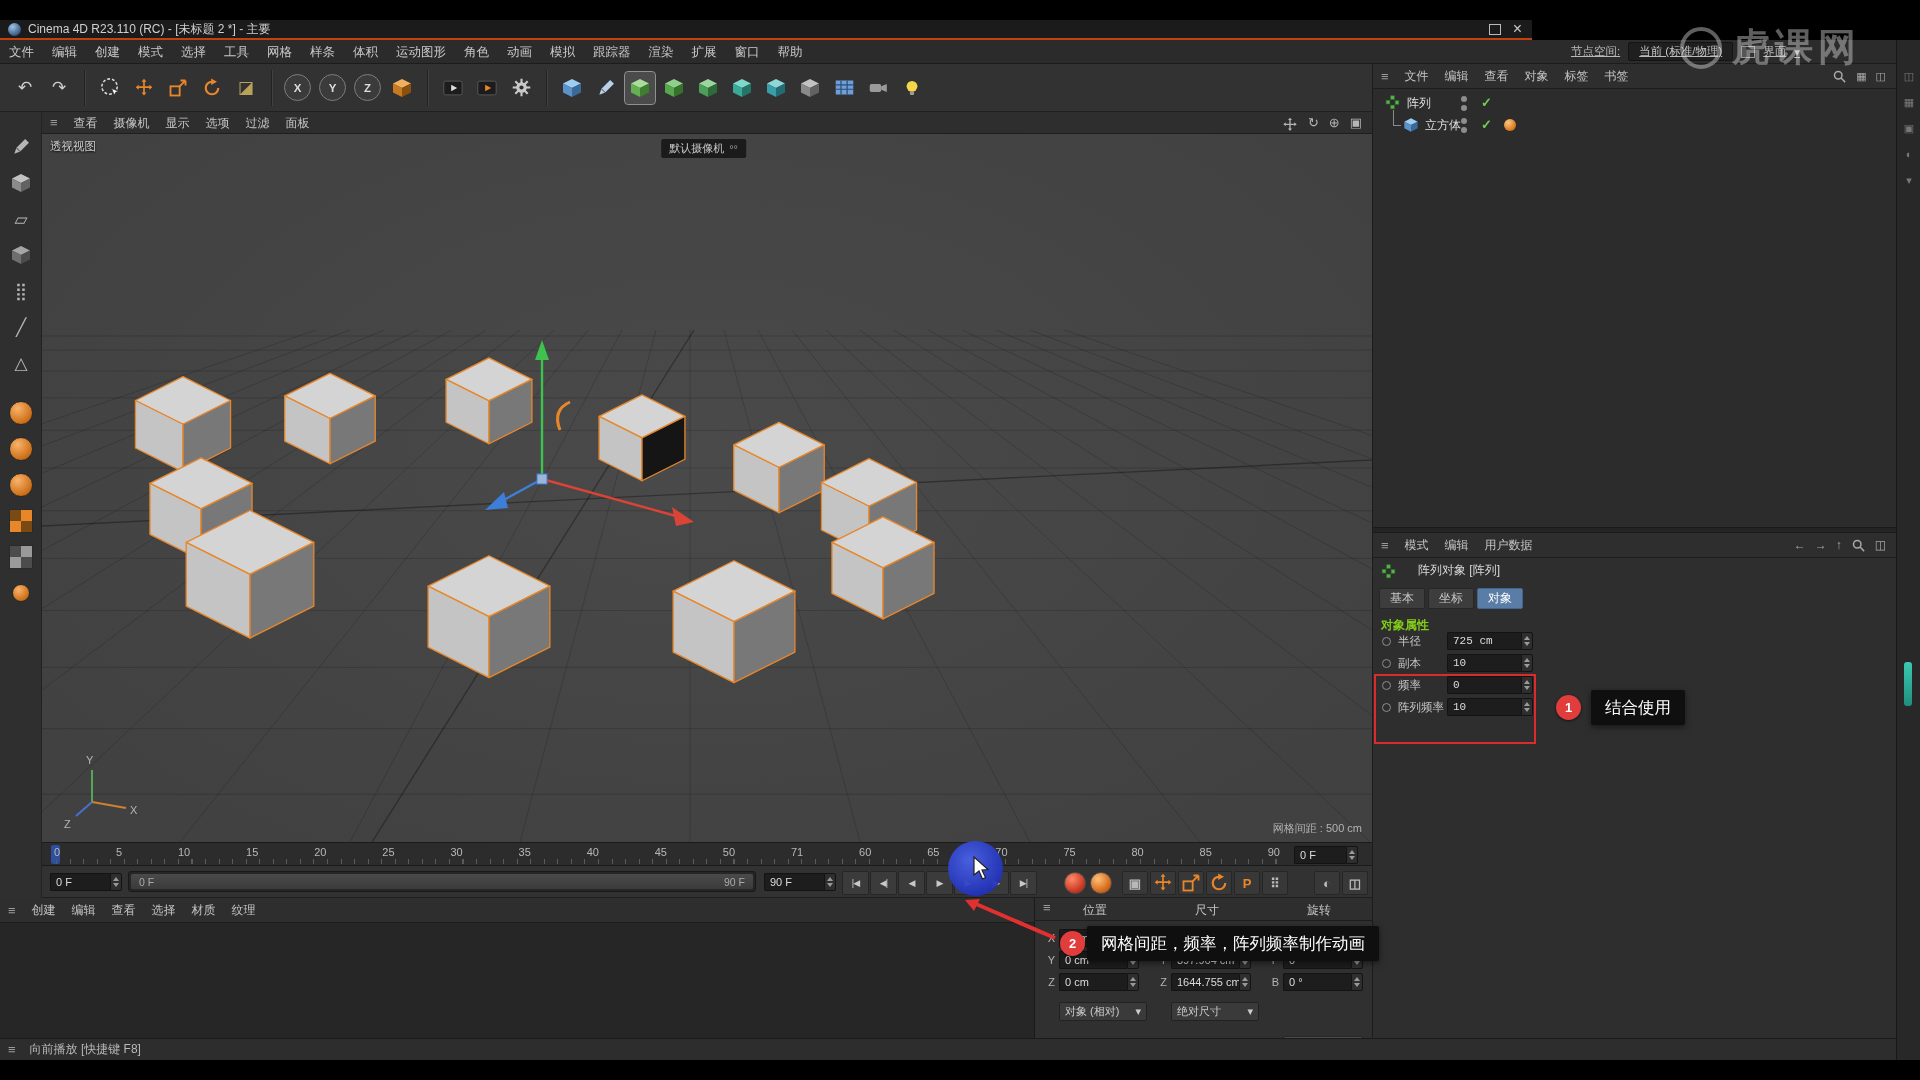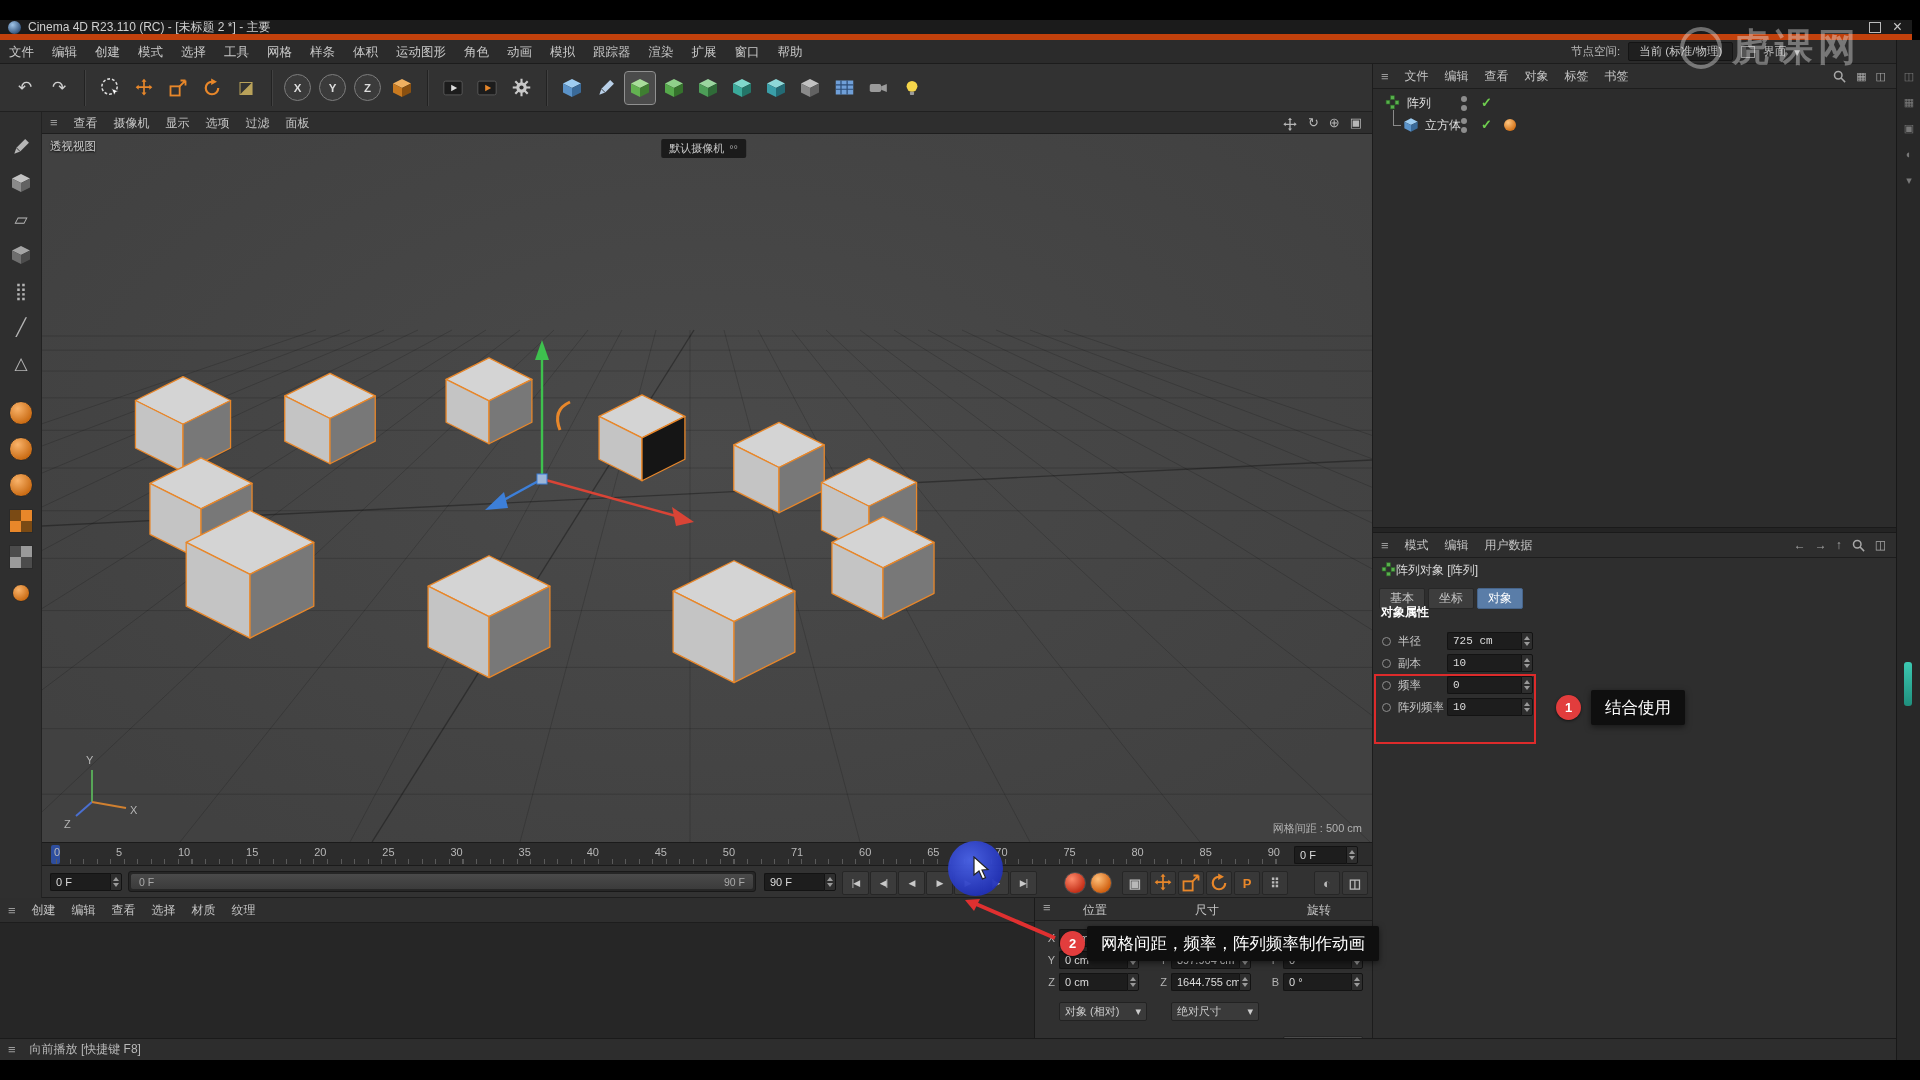--- a/index.html
+++ b/index.html
@@ -1,26 +1,26 @@
 <!DOCTYPE html>
 <html><head>
 <meta charset="utf-8">
 <style>
   html,body{margin:0;padding:0;background:#000;}
   #app{position:relative;width:1920px;height:1080px;background:#000;font-family:"Liberation Sans",sans-serif;overflow:hidden;-webkit-font-smoothing:antialiased;}
   .abs{position:absolute;}
   
-  #titlebar{left:0;top:20px;width:1912px;height:20px;background:#1b1b1b;display:flex;align-items:center;justify-content:space-between;border-bottom:6px solid #c2410c;box-sizing:border-box;text-align:center;}
+  #titlebar{left:0;top:20px;width:1532px;height:20px;background:#1b1b1b;display:flex;align-items:center;justify-content:space-between;border-bottom:2px solid #c2410c;box-sizing:border-box;text-align:center;}
   #titlebar .tl{display:flex;align-items:center;gap:7px;padding-left:8px;font-size:12px;color:#d0d0d0;}
   .applogo{width:13px;height:13px;border-radius:50%;background:radial-gradient(circle at 35% 30%,#9fc4e8,#32527a 75%);display:inline-block;}
   #titlebar .tr{display:flex;align-items:center;gap:12px;padding-right:10px;color:#c9c9c9;font-size:14px;}
   .restore-sq{width:10px;height:9px;border:1.5px solid #bbb;display:inline-block;}
   #menubar{left:0;top:40px;width:1920px;height:24px;background:#2b2b2b;border-bottom:1px solid #1c1c1c;display:flex;align-items:center;box-sizing:border-box;}
   .mi{padding:0 9px;line-height:24px;font-size:12.5px;color:#c9c9c9;display:inline-block;white-space:nowrap;}
-  #menubar-right{margin-left:auto;display:flex;align-items:center;gap:8px;padding-right:120px;font-size:11.5px;color:#b9b9b9;}
+  #menubar-right{margin-left:auto;display:flex;align-items:center;gap:8px;padding-right:120px;font-size:11.5px;color:#b9b9b9;text-decoration:underline;}
   .nodespace-box{background:#1f1f1f;border:1px solid #141414;border-radius:2px;padding:1px 10px;color:#c5c5c5;}
   .iface-ic{width:12px;height:10px;border:1px solid #999;display:inline-block;background:linear-gradient(90deg,#555 30%,#333 30%);}
   
   #toolbar{left:0;top:64px;width:1372px;height:48px;background:#323232;border-bottom:1px solid #202020;display:flex;align-items:center;padding-left:10px;gap:4px;box-sizing:border-box;}
   .icon-btn{width:30px;height:32px;display:inline-flex;align-items:center;justify-content:center;border-radius:3px;color:#cfcfcf;font-size:17px;flex:none;}
   .icon-btn.hl{background:#4b4b4b;outline:1px solid #909090;}
   .tsep{width:1px;height:36px;background:#222;box-shadow:1px 0 0 #414141;margin:0 6px;flex:none;}
   .axisbtn{width:25px;height:25px;border-radius:50%;background:#3b3b3b;border:1.5px solid #7d7d7d;color:#ddd;font-size:11.5px;font-weight:bold;display:inline-flex;align-items:center;justify-content:center;flex:none;margin:0 2px;}
   
   #left-strip{left:0;top:112px;width:42px;height:786px;background:#2f2f2f;border-right:1px solid #222;box-sizing:border-box;}
@@ -82,25 +82,25 @@
   .om-name{position:absolute;top:3px;}
   .vdots{position:absolute;left:88px;top:4px;display:flex;flex-direction:column;gap:3px;}
   .vdots i{width:6px;height:6px;border-radius:50%;background:#8d8d8d;display:block;}
   .om-check{position:absolute;left:108px;top:3px;color:#6fce4f;font-size:13px;font-weight:bold;}
   .phong{position:absolute;left:131px;top:5px;width:12px;height:12px;border-radius:50%;background:radial-gradient(circle at 35% 30%,#ffc680,#d4741a 72%);}
   .treeline-v{position:absolute;left:20px;top:46px;height:15px;border-left:1px solid #8a8a8a;}
   .treeline-h{position:absolute;left:20px;top:61px;width:8px;border-top:1px solid #8a8a8a;}
   #om-splitter{position:absolute;left:0;top:463px;width:100%;height:6px;background:#242424;border-top:1px solid #1a1a1a;border-bottom:1px solid #1a1a1a;box-sizing:border-box;}
   #attr-manager{position:absolute;left:0;top:469px;width:100%;height:505px;background:#2e2e2e;}
   #attr-right-icons{margin-left:auto;display:flex;gap:9px;padding-right:10px;align-items:center;color:#a8a8a8;font-size:12px;}
-  #attr-title{position:absolute;left:8px;top:29px;display:flex;align-items:flex-start;gap:0;font-size:12px;color:#d8d8d8;}
+  #attr-title{position:absolute;left:8px;top:29px;display:flex;align-items:flex-end;gap:22px;font-size:12px;color:#d8d8d8;}
   #attr-tabs{position:absolute;left:6px;top:55px;display:flex;}
   .tab{height:19px;padding:0 10px;display:inline-flex;align-items:center;background:#3d3d3d;border:1px solid #272727;color:#c6c6c6;font-size:12px;border-radius:2px;margin-right:3px;}
   .tab.active{background:#5a7da8;color:#fff;border-color:#46648a;}
-  #attr-section{position:absolute;left:8px;top:71px;font-size:12px;font-weight:bold;color:#ffffff;}
+  #attr-section{position:absolute;left:8px;top:84px;font-size:12px;font-weight:bold;color:#84cc16;}
   #attr-rows{position:absolute;left:0;top:97px;width:100%;}
   .attr-row{position:relative;height:22px;display:flex;align-items:center;}
   .adot{width:9px;height:9px;border:1.5px solid #8d8d8d;border-radius:50%;margin:0 7px 0 9px;box-sizing:border-box;flex:none;}
   .alabel{width:49px;font-size:11.5px;color:#c6c6c6;flex:none;white-space:nowrap;}
   .attr-row .numfield{width:86px;}
   .attr-row .field{width:76px;font-family:Liberation Mono, monospace;}
   .cb{width:13px;height:13px;background:#1d1d1d;border:1px solid #101010;margin-left:1px;}
   
   #right-strip{left:1896px;top:40px;width:24px;height:1020px;background:#282828;border-left:1px solid #181818;box-sizing:border-box;}
   .strip-ic{position:absolute;left:5px;width:14px;text-align:center;color:#787878;font-size:11px;}

